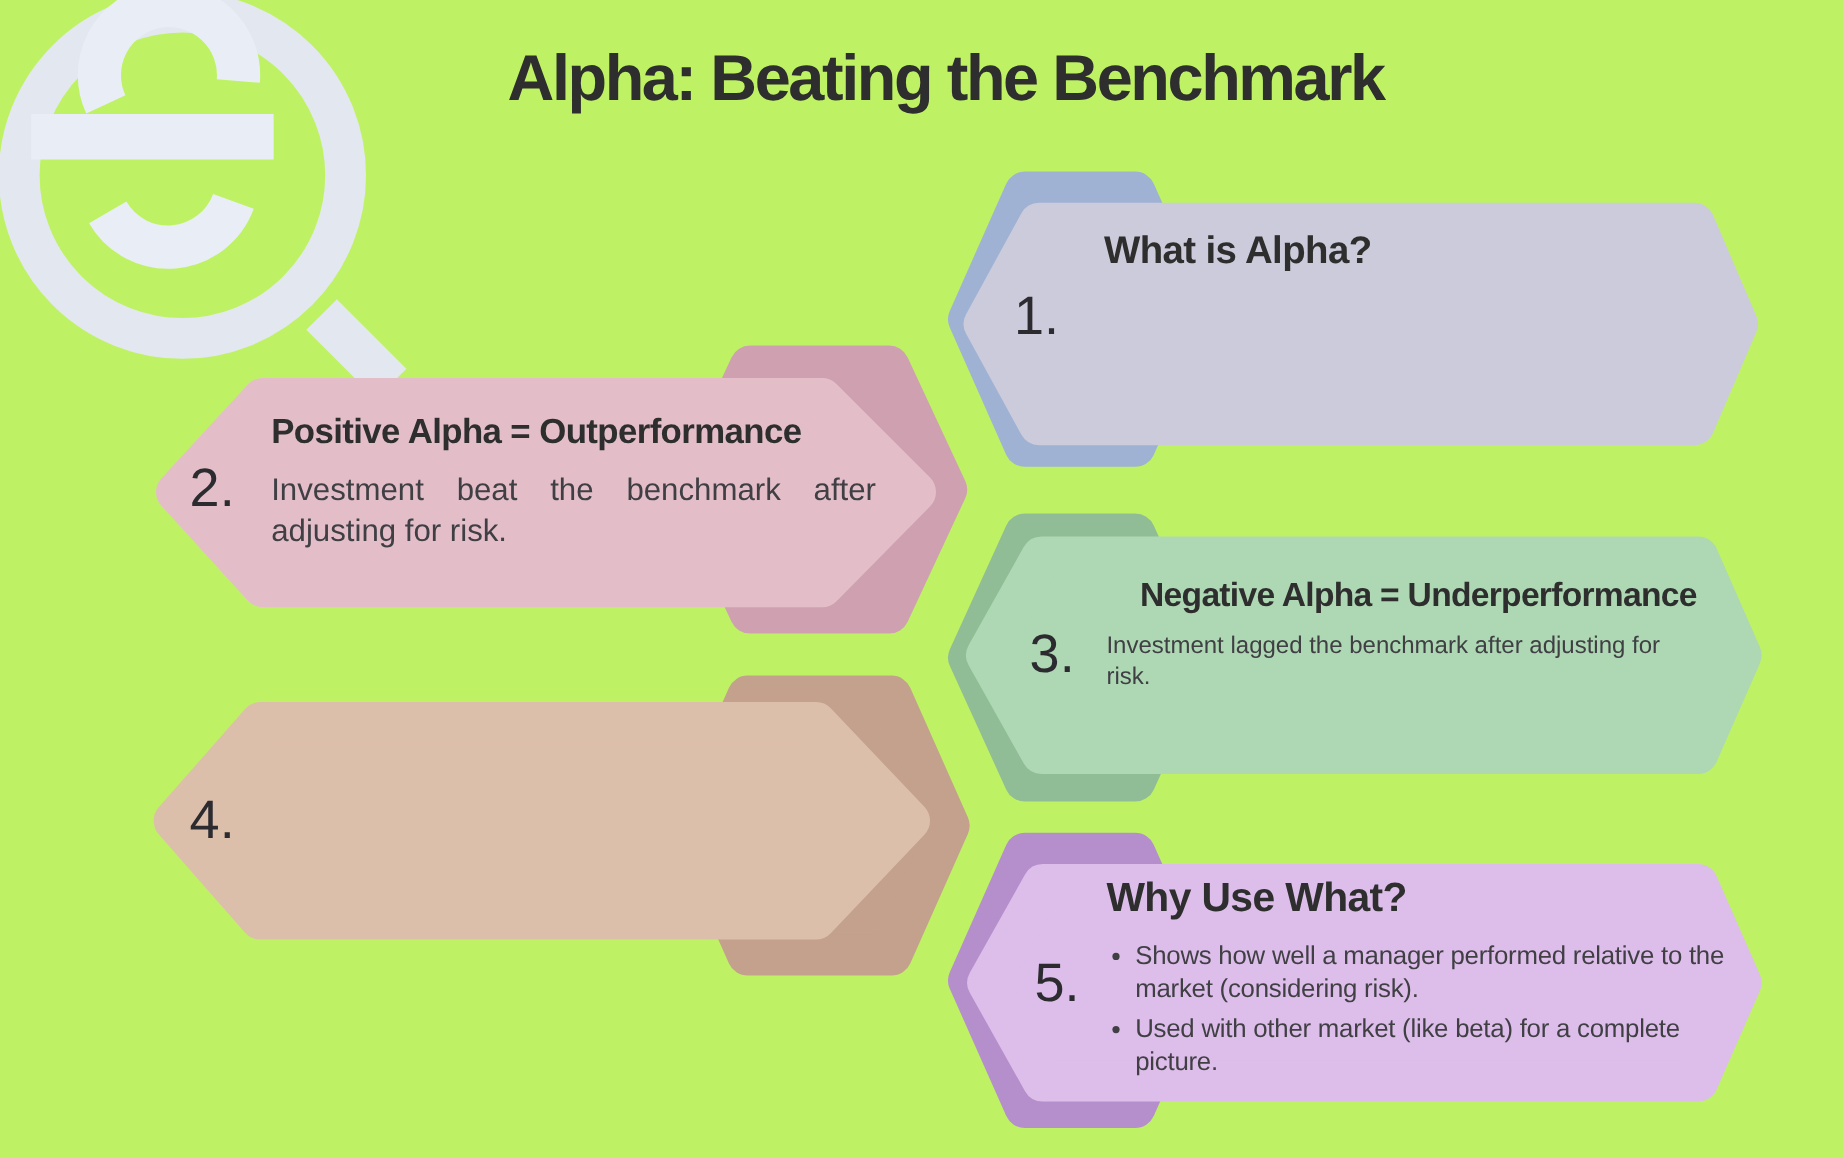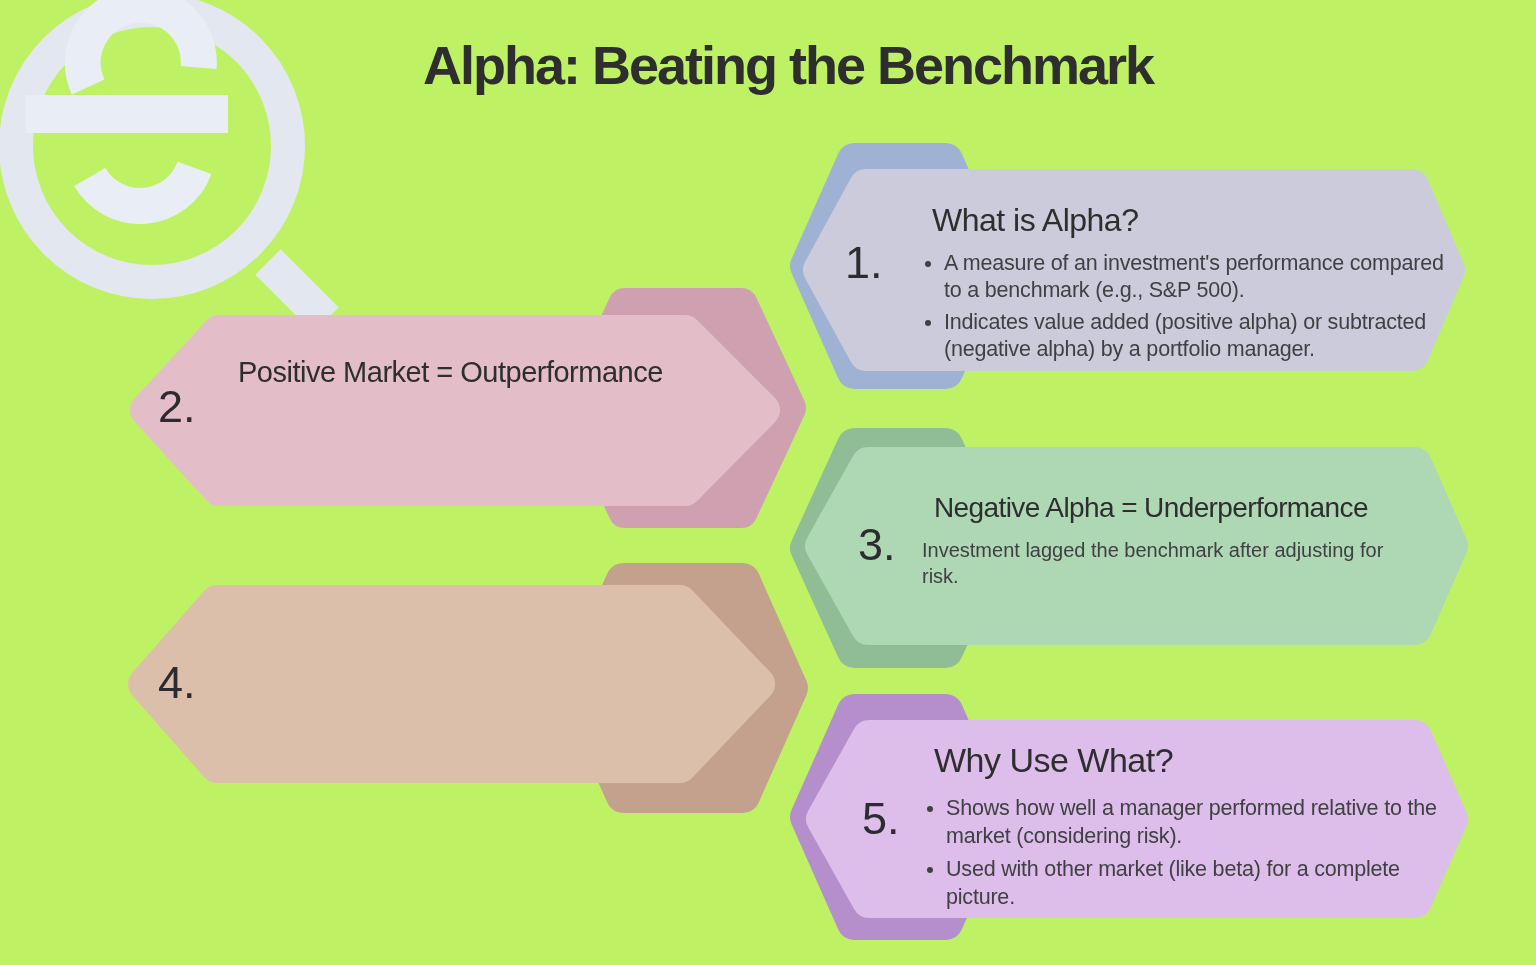--- a/index.html
+++ b/index.html
@@ -10,21 +10,21 @@
   svg.bg{position:absolute;left:0;top:0;width:1536px;height:965px;}
   h1.title{
     position:absolute;left:40px;right:0;top:34px;margin:0;text-align:center;
     font-size:54px;font-weight:700;letter-spacing:-2px;color:#2e2e2e;
   }
   .card-number{
     position:absolute;font-size:45px;font-weight:400;color:#2c2c30;line-height:1;
   }
   .card-content{position:absolute;}
   .card-content h2{
-    margin:12px;font-weight:400;letter-spacing:-0.5px;color:#343438;line-height:1.1;
+    margin:0;font-weight:700;letter-spacing:-0.5px;color:#343438;line-height:1.1;
   }
   .card-content ul{
     margin:0;padding:0 0 0 24px;color:#414146;
   }
   .card-content ul li{margin:0 0 5px 0;}
   .card-content p.body{
     margin:0;color:#3f3f44;line-height:1.32;
   }
   
   .n1{left:845px;top:240px;}
@@ -84,34 +84,31 @@
       <path d="M854 711 L946 711 L993 817 L946 923 L854 923 L807 817 Z" fill="#b58fcc" stroke="#b58fcc"></path>
       <path d="M869 737 L1415 737 L1451 819 L1415 901 L869 901 L823 819 Z" fill="#ddbde9" stroke="#ddbde9"></path>
     </g>
   </svg>
 
   <h1 class="title" style="color: rgb(46, 46, 46);">Alpha: Beating the Benchmark</h1>
 
   <div class="card-number n1" style="color: rgb(44, 44, 48);">1.</div>
   <div class="card-content c1">
     <h2 style="color: rgb(46, 46, 46);">What is Alpha?</h2>
-    <ul style="color: rgb(63, 63, 68);">
-        <li>A measure of an investment's performance compared to a benchmark (e.g., S&amp;P 500).</li>
-        <li>Indicates value added (positive alpha) or subtracted (negative alpha) by a portfolio manager.</li>
-      </ul>
   </div>
 
   <div class="card-number n2" style="color: rgb(44, 44, 48);">2.</div>
   <div class="card-content c2">
-    <h2 style="color: rgb(46, 46, 46);">Positive Market = Outperformance</h2>
+    <h2 style="color: rgb(46, 46, 46);">Positive Alpha = Outperformance</h2>
+    <p class="body" style="color: rgb(63, 63, 68);">Investment beat the benchmark after adjusting for risk.</p>
   </div>
 
   <div class="card-number n3" style="color: rgb(44, 44, 48);">3.</div>
   <div class="card-content c3">
-    <h2 style="color: rgb(46, 46, 46);">Negative Alpha = Underperformance</h2>
+    <h2 style="color: rgb(46, 46, 46); text-align: center;">Negative Alpha = Underperformance</h2>
     <p class="body" style="color: rgb(63, 63, 68);">Investment lagged the benchmark after adjusting for risk.</p>
   </div>
 
   <div class="card-number n4" style="color: rgb(44, 44, 48);">4.</div>
 
   <div class="card-number n5" style="color: rgb(44, 44, 48);">5.</div>
   <div class="card-content c5">
     <h2 style="color: rgb(46, 46, 46);">Why Use What?</h2>
     <ul style="color: rgb(63, 63, 68);">
         <li>Shows how well a manager performed relative to the market (considering risk).</li>

